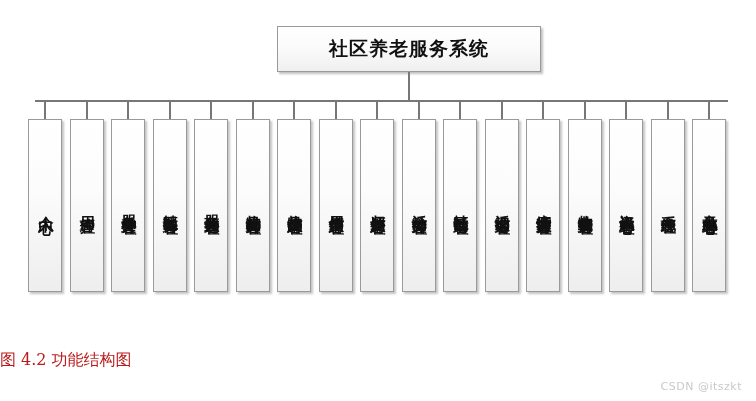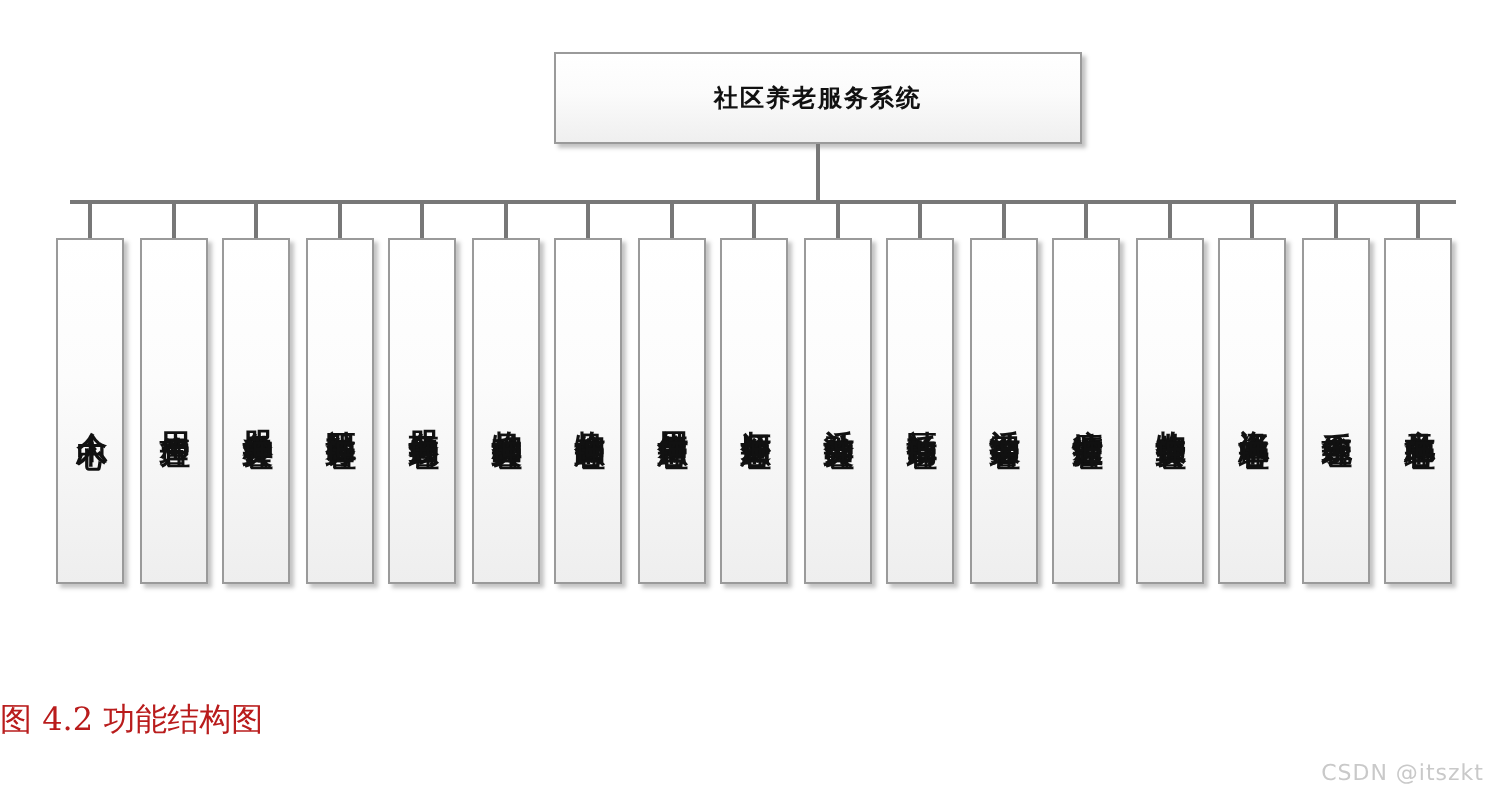--- a/index.html
+++ b/index.html
@@ -32,21 +32,21 @@
     box-sizing: border-box;
     border: 1px solid #9a9a9a;
     background: linear-gradient(to bottom, #ffffff 0%, #fbfbfb 45%, #efefef 100%);
     box-shadow: 2px 2px 2px rgba(120,120,120,0.45);
     display: flex;
     align-items: center;
     justify-content: center;
   }
   .root-label {
     font-family: Liberation Sans, sans-serif;
-    font-size: 12px;
+    font-size: 19px;
     font-weight: bold;
     color: #111111;
     letter-spacing: 1px;
     white-space: nowrap;
   }
 
   
   .trunk-line {
     position: absolute;
     left: 408px;

